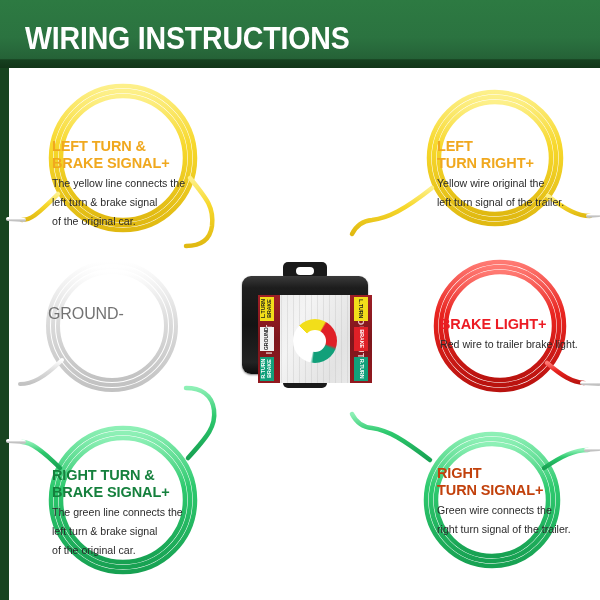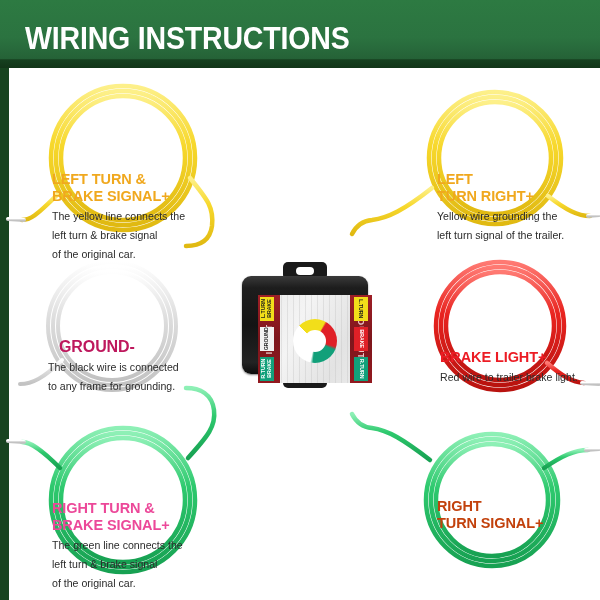--- a/index.html
+++ b/index.html
@@ -27,31 +27,31 @@
   .left-stripe {
     position: absolute; left: 0; top: 68px; width: 9px; height: 532px;
     background: #17441f;
   }
 
   
   .stage { position: absolute; left: 0; top: 68px; width: 600px; height: 532px; }
   .stage svg { position: absolute; left: 0; top: 0; }
 
   
-  .callout { position: absolute; margin-top: 33px; }
+  .callout { position: absolute; }
   .callout .head {
     font-size: 14.5px; font-weight: bold; line-height: 17px;
     letter-spacing: -0.1px; white-space: pre-line;
   }
   .callout .body {
     font-size: 10.6px; line-height: 19px; color: #2b2b2b;
     margin-top: 2px; white-space: pre-line;
     font-family: "Liberation Sans Narrow", "Liberation Sans", sans-serif;
   }
-  .callout.gnd .head { font-size: 16px; color: #be185d; font-weight: bold; padding-left: 11px; }
+  .callout.gnd .head { font-size: 16px; color: #737373; font-weight: normal; }
   .callout.gnd .body { margin-top: 3px; }
 
   
   .module { position: absolute; }
   .mod-body {
     position: absolute; left: 10px; top: 14px; width: 126px; height: 98px;
     background: linear-gradient(to bottom, #3a3a3a 0%, #1d1d1d 12%, #141414 50%, #232323 88%, #0c0c0c 100%);
     border-radius: 9px;
     box-shadow: 0 1px 2px rgba(0,0,0,.5);
   }
@@ -206,46 +206,46 @@
     <div class="head" style="color:#f0a81e;">LEFT TURN &amp;
 BRAKE SIGNAL+</div>
     <div class="body">The yellow line connects the
 left turn &amp; brake signal
 of the original car.</div>
   </div>
 
   <div class="callout" style="left:437px; top:138px; width:160px;">
     <div class="head" style="color:#f0a81e;">LEFT
 TURN RIGHT+</div>
-    <div class="body">Yellow wire grounding the
+    <div class="body">Yellow wire original the
 left turn signal of the trailer.</div>
   </div>
 
   <div class="callout gnd" style="left:48px; top:305px; width:165px;">
     <div class="head">GROUND-</div>
-    <div class="body">The black wire is connected
-to any frame for grounding.</div>
   </div>
 
   <div class="callout" style="left:440px; top:316px; width:165px;">
     <div class="head" style="color:#ec1c24;">BRAKE LIGHT+</div>
     <div class="body">Red wire to trailer brake light.</div>
   </div>
 
   <div class="callout" style="left:52px; top:467px; width:162px;">
-    <div class="head" style="color:#ec4899;">RIGHT TURN &amp;
+    <div class="head" style="color:#15803d;">RIGHT TURN &amp;
 BRAKE SIGNAL+</div>
     <div class="body">The green line connects the
 left turn &amp; brake signal
 of the original car.</div>
   </div>
 
   <div class="callout" style="left:437px; top:465px; width:162px;">
     <div class="head" style="color:#c2410c;">RIGHT
 TURN SIGNAL+</div>
+    <div class="body">Green wire connects the
+right turn signal of the trailer.</div>
   </div>
 
   <div class="module" style="left:232px; top:262px; width:146px; height:126px;">
 
     <div class="tab top"></div>
     <div class="tab bottom"></div>
 
     <div class="mod-body">
 
       <div class="face">

